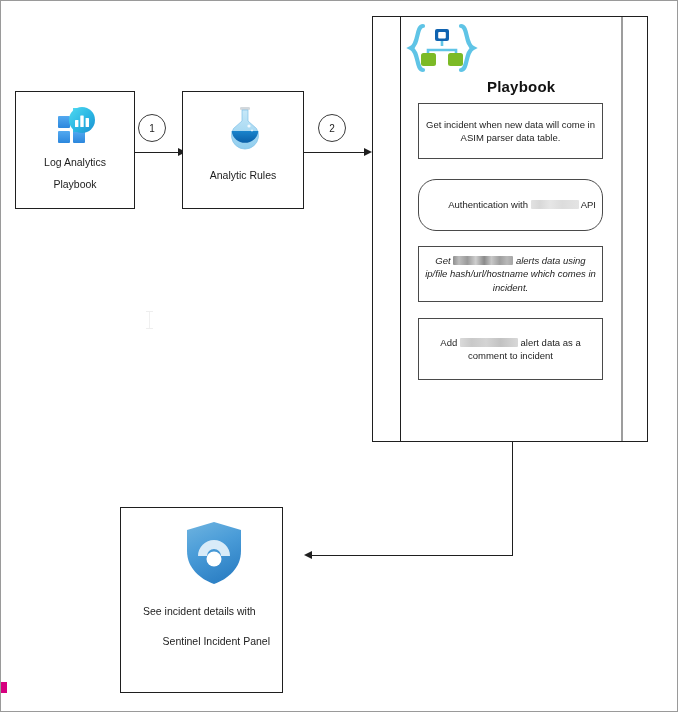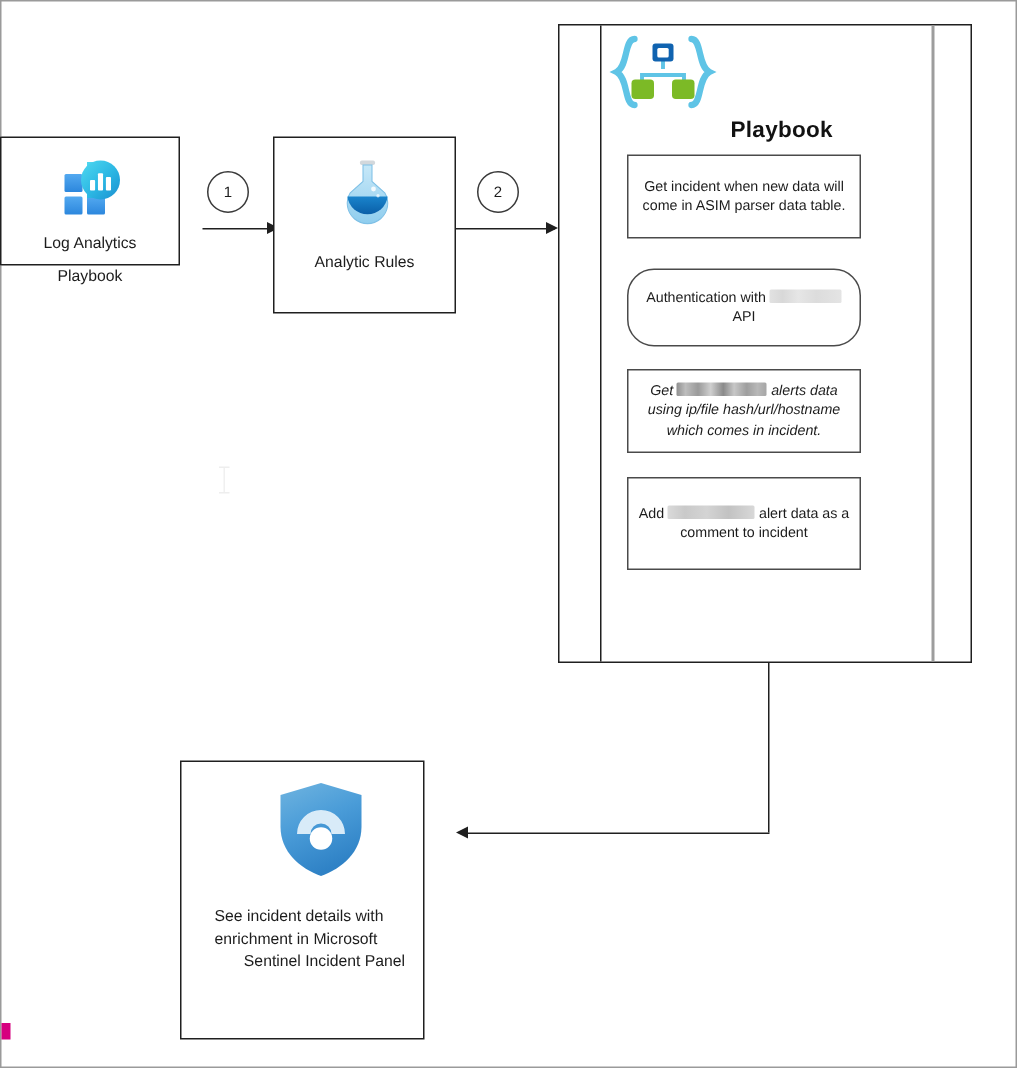--- a/index.html
+++ b/index.html
@@ -106,27 +106,27 @@
     left: 487px; top: 30px;
     font-size: 15px;
     font-weight: bold;
     color: #121212;
     letter-spacing: 0.2px;
     margin-top: 48px;
   }
   .step-box {
     position: absolute;
     left: 418px;
-    width: 156px;
+    width: 185px;
     border: 1px solid #4a4a4a;
     background: #ffffff;
     box-sizing: border-box;
     display: flex;
     align-items: center;
-    justify-content: flex-start;
+    justify-content: flex-end;
     text-align: center;
     font-size: 9.5px;
     color: #1c1c1c;
     line-height: 13.5px;
     padding: 2px 6px;
   }
   .step-box span.txt { display: inline; }
   
   .redact {
     display: inline-block;
@@ -170,21 +170,21 @@
     background: #f0f0f0;
   }
 </style>
 </head>
 <body>
 
 <div id="canvas">
 
   <div id="page-frame"></div>
 
-  <div class="node-box" id="node-log-analytics" style="left:0; top:91px; width:120px; height:86px;">
+  <div class="node-box" id="node-log-analytics" style="left:15px; top:91px; width:120px; height:118px;">
     <span class="icon-wrap" style="left:34px; top:10px;">
       <svg width="52" height="48" viewBox="0 0 52 48">
         <defs>
           <linearGradient id="laCircle" x1="0" y1="0" x2="1" y2="1">
             <stop offset="0%" stop-color="#4fd9f0"></stop>
             <stop offset="55%" stop-color="#2bb6e3"></stop>
             <stop offset="100%" stop-color="#1c8fd0"></stop>
           </linearGradient>
           <linearGradient id="laSq" x1="0" y1="0" x2="0" y2="1">
             <stop offset="0%" stop-color="#53a9f0"></stop>
@@ -295,20 +295,19 @@
             <stop offset="50%" stop-color="#4a9cd8"></stop>
             <stop offset="100%" stop-color="#2f82c6"></stop>
           </linearGradient>
         </defs>
         <path d="M33 4 L60 12 V33 C60 50 47 61 33 66 C19 61 6 50 6 33 V12 Z" fill="url(#shieldGrad)"></path>
         <path d="M33 22 a16 16 0 0 1 16 16 h-9 a7 7 0 0 0 -7 -7 a7 7 0 0 0 -7 7 h-9 a16 16 0 0 1 16 -16 z" fill="#d8ebf8"></path>
         <circle cx="33" cy="41" r="7.5" fill="#ffffff"></circle>
       </svg>
     </span>
     <div class="node-label" style="top:95px; text-align:left; left:22px; right:12px;">See incident details with</div>
-    <div class="node-label" style="top:110px; text-align:left; left:22px; right:12px;">enrichment in Microsoft</div>
     <div class="node-label" style="top:125px; text-align:right; left:22px; right:12px;">Sentinel Incident Panel</div>
   </div>
 
   <div id="text-caret"></div>
   <div id="pink-marker"></div>
 
 </div>
 
 </body></html>

